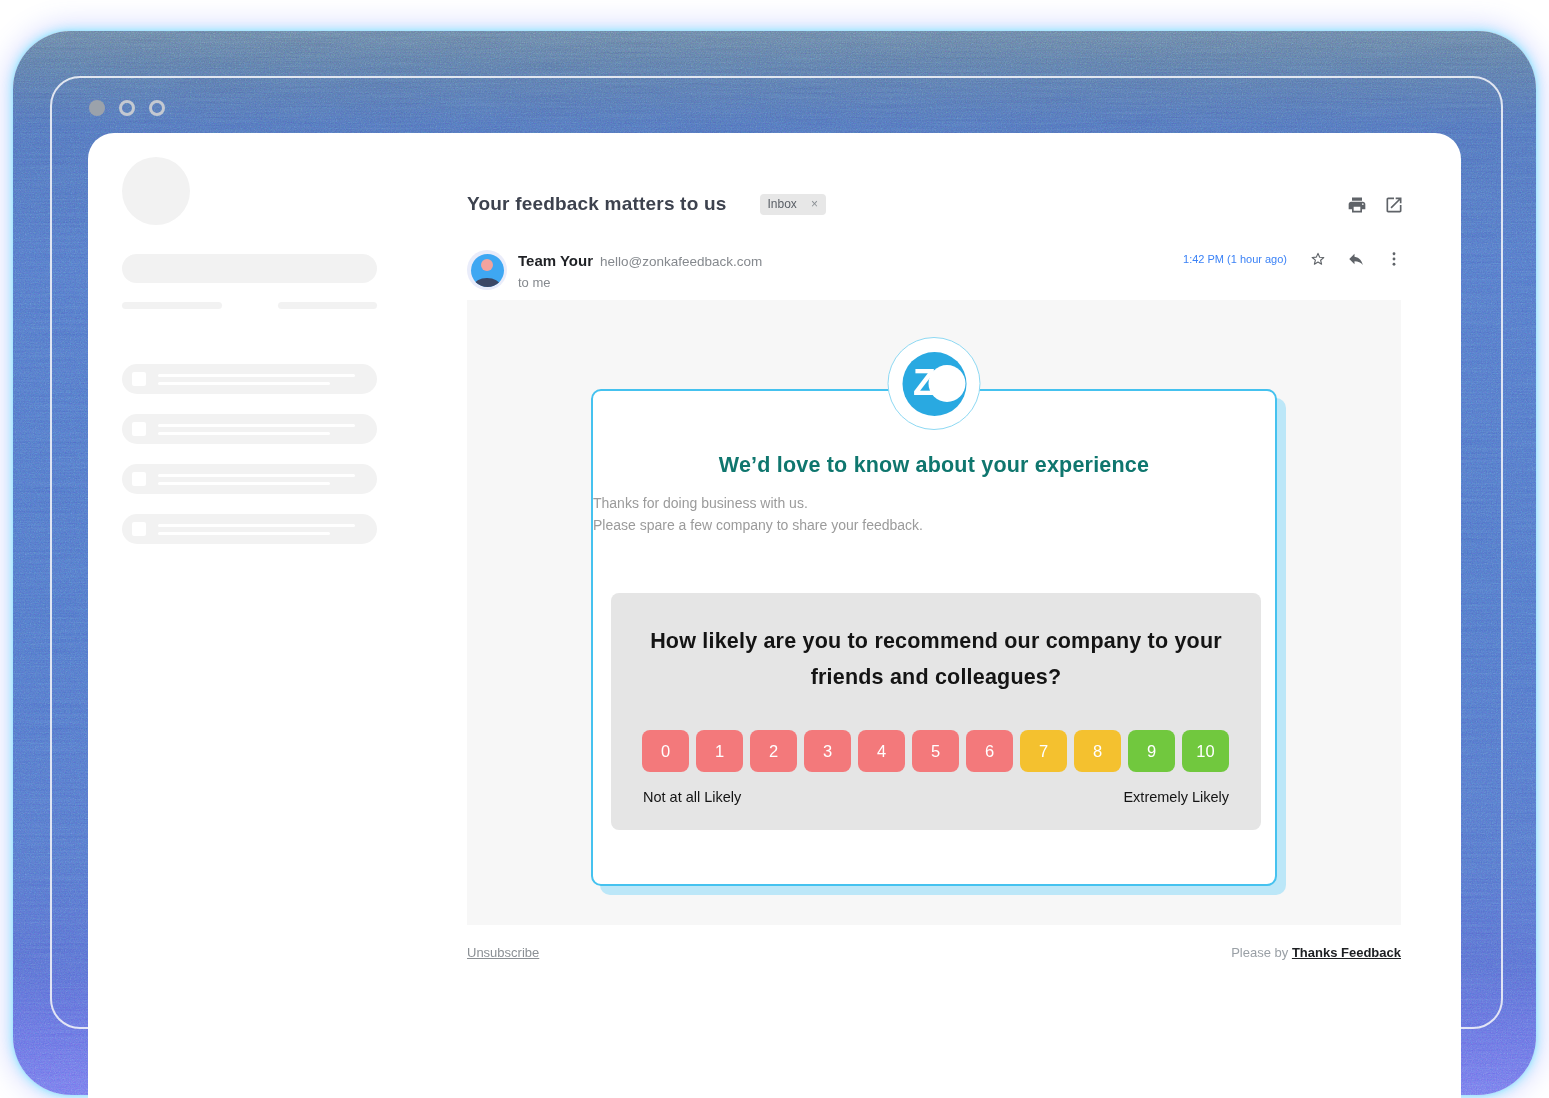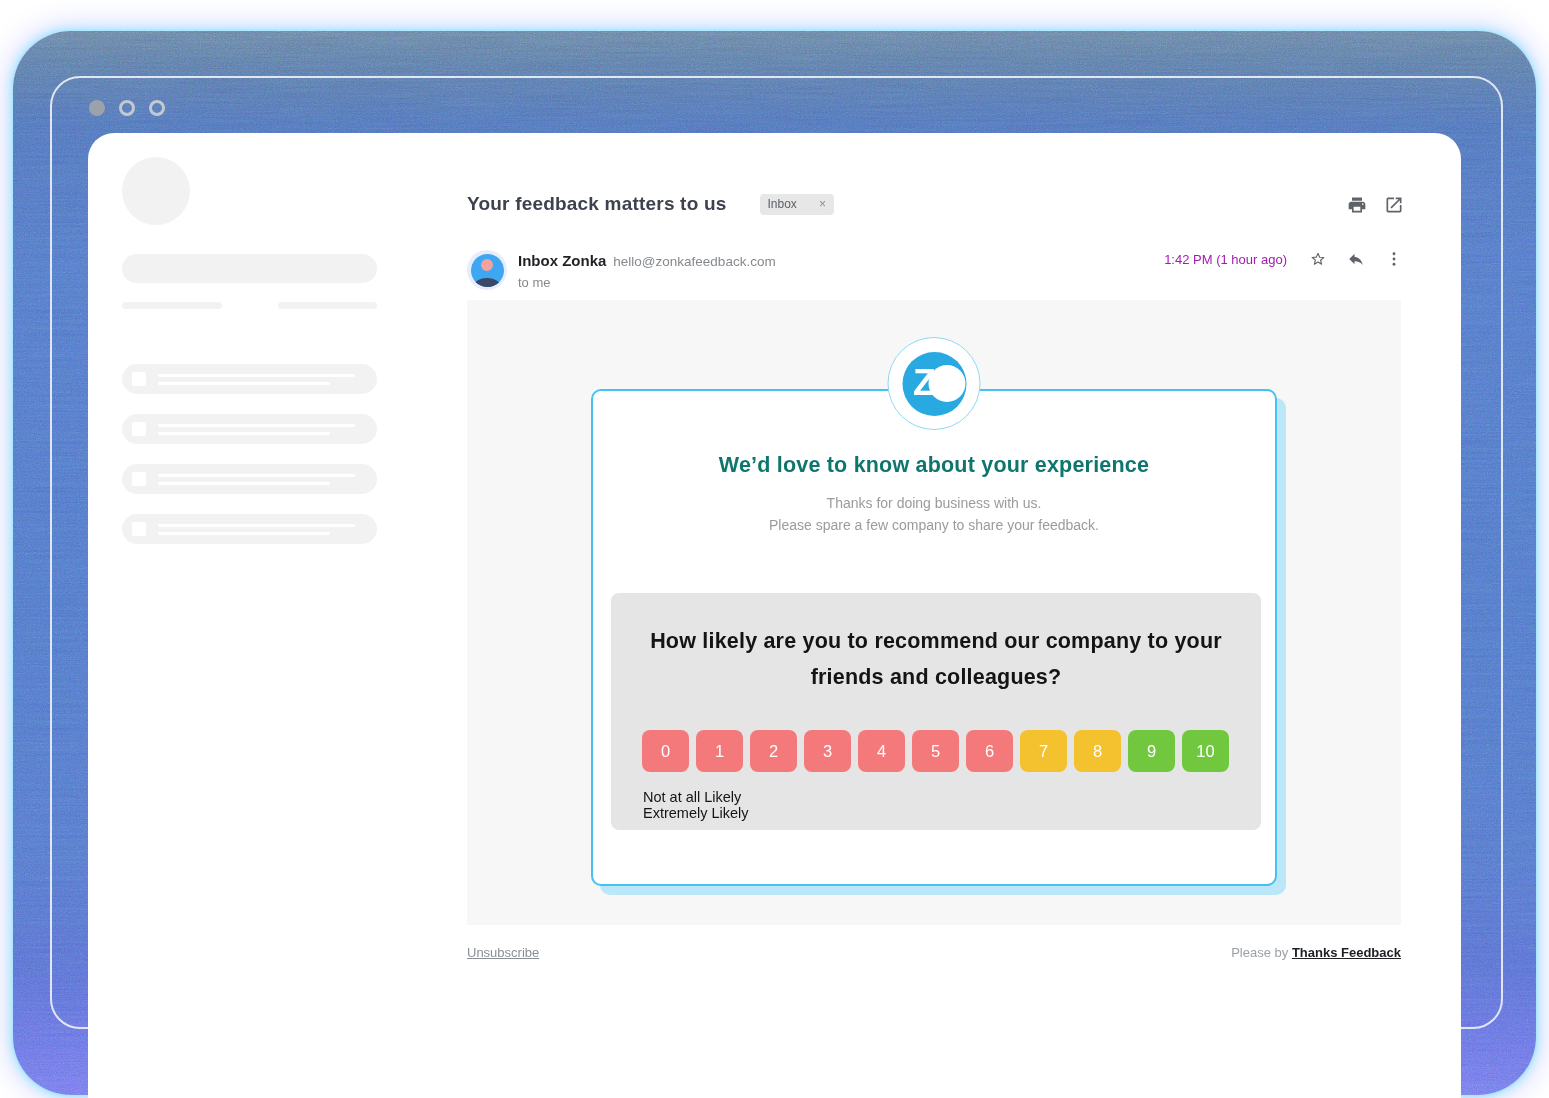--- a/index.html
+++ b/index.html
@@ -43,58 +43,58 @@
   .sk-bar.b2 { left:190px; width:99px; }
   .sk-item { left:34px; width:255px; height:30px; border-radius:15px; }
   .sk-item .sq { position:absolute; left:10px; top:8px; width:14px; height:14px; background:#ffffff; border-radius:2px; }
   .sk-item .ln { position:absolute; background:#ffffff; height:3px; border-radius:2px; }
   .sk-item .ln.a { left:36px; top:10px; width:197px; }
   .sk-item .ln.b { left:36px; top:18px; width:172px; }
 
   
   .subject-row { position:absolute; left:379px; top:60px; display:flex; align-items:center; gap:33px; }
   .subject { font-size:19px; font-weight:600; color:#3d424e; letter-spacing:.2px; }
-  .badge { background:#e7e7e7; border-radius:4px; padding:3px 8px 4px 8px; font-size:12px; color:#5b6067; display:flex; align-items:center; gap:22px; }
+  .badge { background:#e7e7e7; border-radius:4px; padding:3px 8px 4px 8px; font-size:12px; color:#5b6067; display:flex; align-items:center; gap:14px; }
   .badge .x { color:#8b9095; font-size:12px; }
   .header-actions { position:absolute; right:57px; top:62px; display:flex; gap:17px; }
   .icon-btn { width:20px; height:20px; color:#5f6368; cursor:pointer; background:none; border:none; padding:0; }
   .icon-btn svg { width:20px; height:20px; fill:#5f6368; display:block; }
 
   .sender-avatar { position:absolute; left:379px; top:117px; width:40px; height:40px; border-radius:50%; background:#e9ecfa; display:flex; align-items:center; justify-content:center; }
   .sender-avatar .ball { position:relative; width:33px; height:33px; border-radius:50%; background:#3ea7f2; overflow:hidden; }
   .sender-avatar .head { position:absolute; left:50%; top:5px; transform:translateX(-50%); width:12px; height:12px; border-radius:50%; background:#f2a39e; }
   .sender-avatar .body { position:absolute; left:50%; bottom:-7px; transform:translateX(-50%); width:26px; height:16px; border-radius:50%; background:#3b4765; }
 
   .sender-line { position:absolute; left:430px; top:119px; font-size:15px; display:flex; align-items:baseline; gap:7px; }
   .sender-name { font-weight:700; color:#1f2125; }
   .sender-addr { font-size:13.5px; color:#85898e; }
   .to-me { position:absolute; left:430px; top:142px; font-size:13px; color:#85898e; }
 
   .email-meta { position:absolute; right:58px; top:117px; display:flex; align-items:center; gap:20px; }
-  .timestamp { font-size:13px; color:#a21caf; margin-right:2px; }
+  .timestamp { font-size:11px; color:#3b82f6; margin-right:2px; }
   .meta-icon { width:18px; height:18px; color:#5f6368; background:none; border:none; padding:0; cursor:pointer; }
   .meta-icon svg { width:18px; height:18px; display:block; }
 
   
   .body-box { position:absolute; left:379px; top:167px; width:934px; height:625px; background:#f7f7f7; }
 
   .logo { position:absolute; left:50%; top:37px; transform:translateX(-50%); width:93px; height:93px; border-radius:50%; background:#ffffff; border:1.5px solid #8ed9f3; display:flex; align-items:center; justify-content:center; z-index:3; }
   .logo-ball { position:relative; width:64px; height:64px; border-radius:50%; background:#29a9e1; overflow:hidden; }
   .logo-bite { position:absolute; width:37px; height:37px; border-radius:50%; background:#ffffff; left:26px; top:13.5px; }
   .logo-z { position:absolute; left:11px; top:50%; transform:translateY(-53%); z-index:2; color:#ffffff; font-weight:700; font-size:37px; letter-spacing:-1px; }
 
   .card { position:absolute; left:124px; top:89px; width:686px; height:497px; background:#ffffff; border:2px solid #45c2ef; border-radius:10px; box-shadow:9px 9px 0 0 #bce7f8; z-index:2; }
   .card-heading { margin-top:62px; text-align:center; font-size:21.5px; font-weight:600; color:#233a6e; letter-spacing:.2px; }
-  .card-sub { margin-top:14px; text-align:center; font-size:14px; color:#9b9b9b; line-height:22px; }
+  .card-sub { margin-top:14px; text-align:left; font-size:14px; color:#9b9b9b; line-height:22px; }
 
   .q-box { position:absolute; left:18px; top:202px; width:650px; height:237px; background:#e5e5e5; border-radius:8px; }
   .question { padding:30px 34px 0 34px; text-align:center; font-size:21.5px; font-weight:600; color:#141414; line-height:36px; letter-spacing:.2px; }
   .nps-row { position:absolute; left:31px; top:137px; display:flex; gap:7px; }
   .nps-btn { width:47px; height:42px; border:none; border-radius:8px; color:#ffffff; font-size:16.5px; font-family:"Liberation Sans",sans-serif; cursor:pointer; }
-  .nps-labels { position:absolute; left:32px; right:32px; top:196px; display:flex; justify-content:space-between; font-size:14.5px; color:#141414; font-weight:500;flex-direction:column; }
+  .nps-labels { position:absolute; left:32px; right:32px; top:196px; display:flex; justify-content:space-between; font-size:14.5px; color:#141414; font-weight:500; }
 
   
   .footer-left { position:absolute; left:379px; top:812px; font-size:13px; color:#8b9095; text-decoration:underline; cursor:pointer; }
   .footer-right { position:absolute; right:60px; top:812px; font-size:13px; color:#9aa0a6; }
   .footer-right .brand { color:#1d1f22; font-weight:700; text-decoration:underline; cursor:pointer; }
 </style>
 </head>
 <body>
 
 <div class="stage">
@@ -171,21 +171,21 @@
       </button>
     </div>
 
     <div class="sender-avatar">
       <div class="ball">
         <div class="head"></div>
         <div class="body"></div>
       </div>
     </div>
     <div class="sender-line">
-      <span class="sender-name">Inbox Zonka</span>
+      <span class="sender-name">Team Your</span>
       <span class="sender-addr">hello@zonkafeedback.com</span>
     </div>
     <div class="to-me">to me</div>
 
     <div class="email-meta">
       <span class="timestamp">1:42 PM (1 hour ago)</span>
       <button class="meta-icon">
         <svg viewBox="0 0 24 24" fill="none" stroke="#5f6368" stroke-width="1.5" stroke-linejoin="round">
             <path d="M12 4.5l2.2 5.1 5.5.47-4.2 3.6 1.3 5.4L12 16.1l-4.8 2.87 1.3-5.4-4.2-3.6 5.5-.47z"></path>
           </svg>

